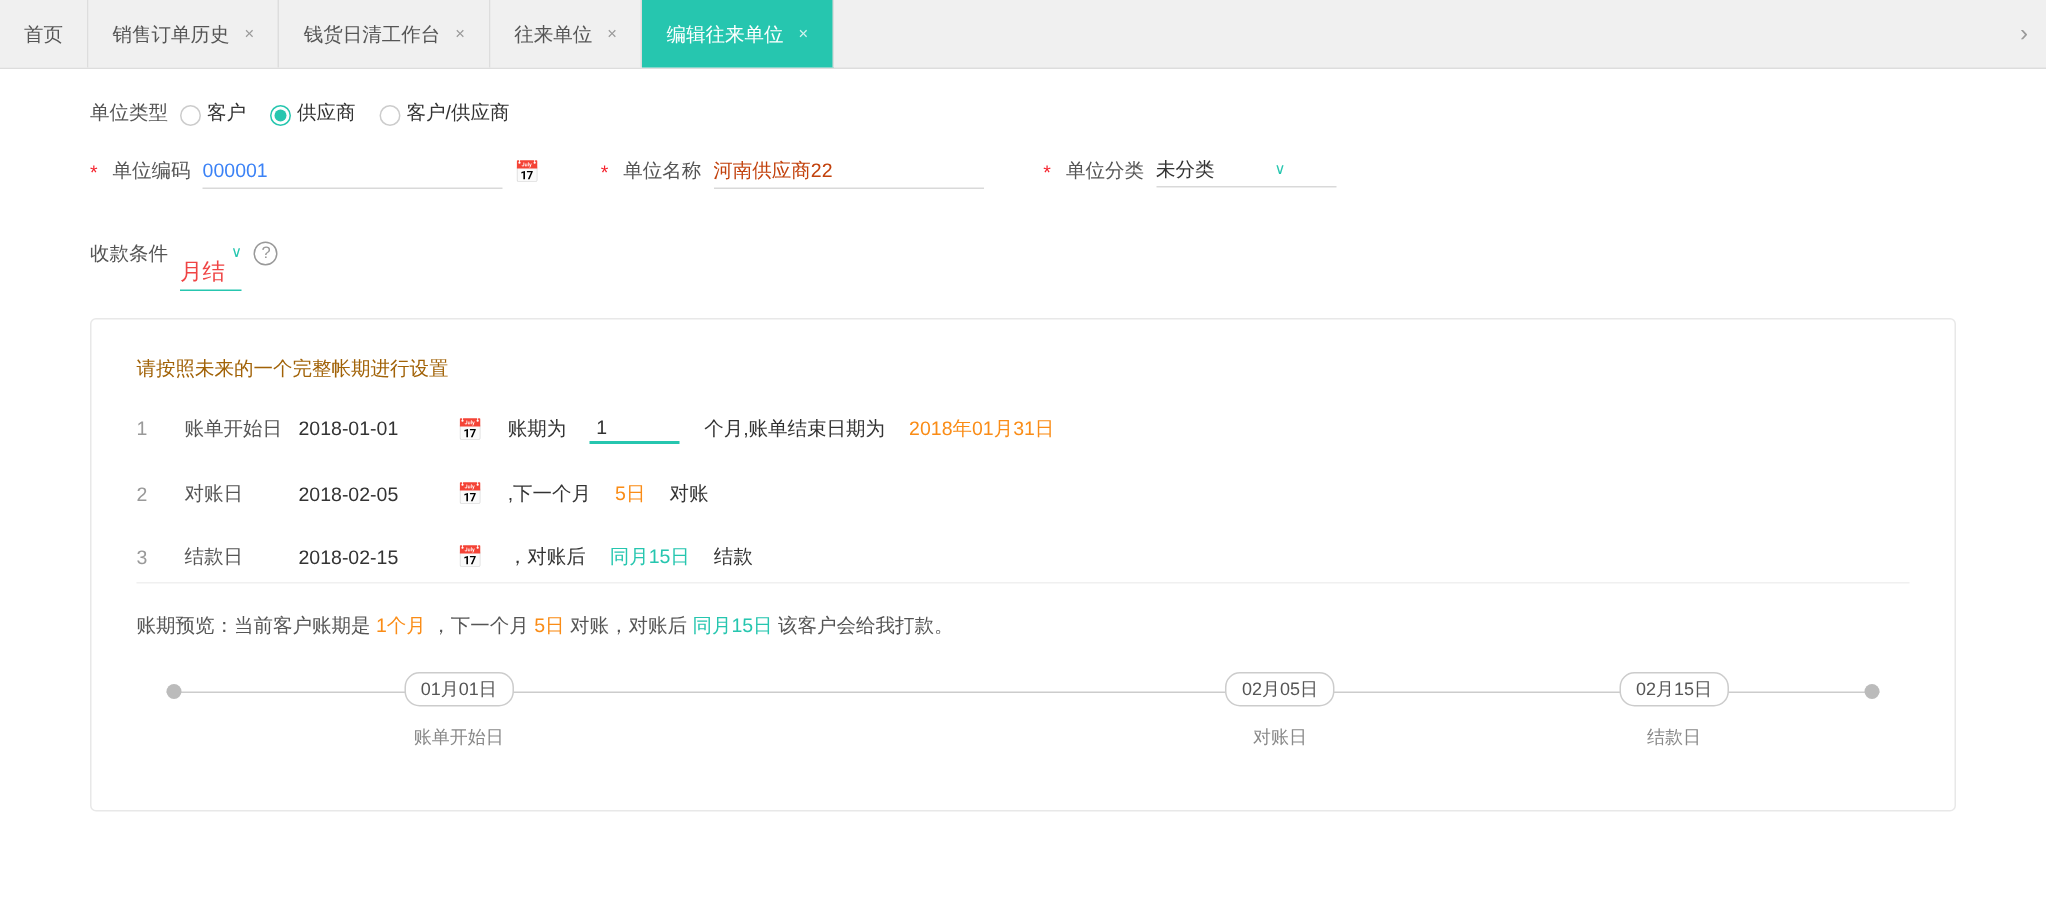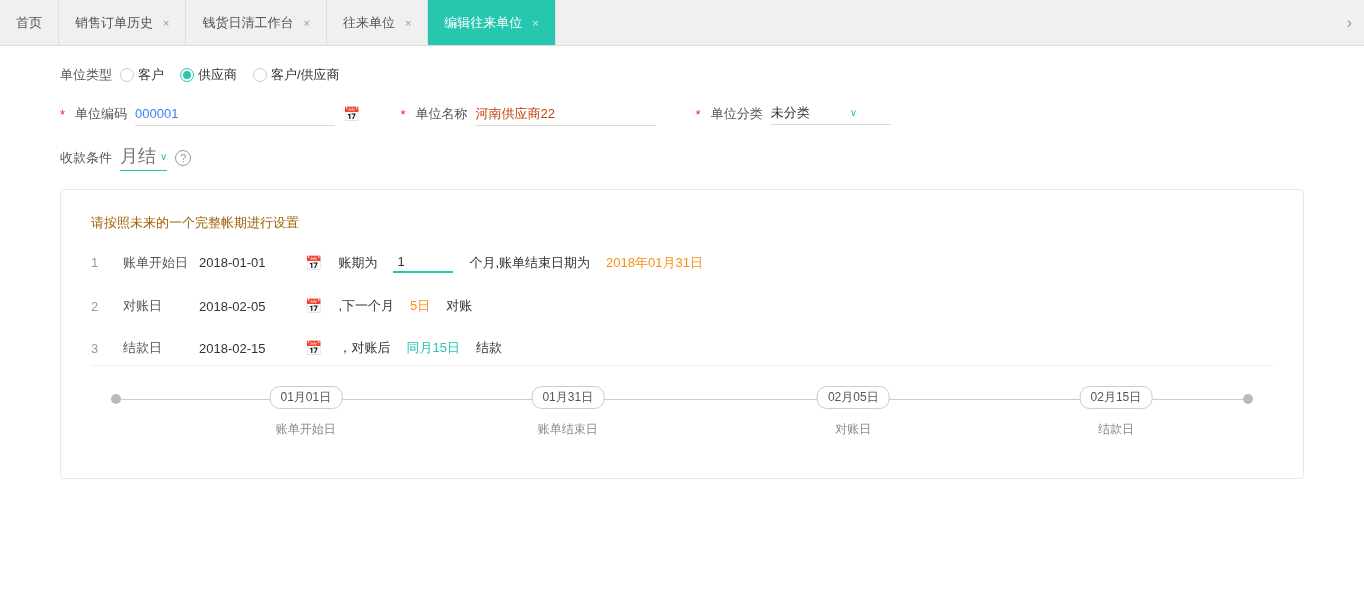--- a/index.html
+++ b/index.html
@@ -77,21 +77,21 @@
     }
 
     
     .radio-group {
       display: flex;
       align-items: center;
       gap: 16px;
     }
     .radio-item {
       display: flex;
-      align-items: center;
+      align-items: flex-end;
       gap: 4px;
       cursor: pointer;
     }
     .radio-circle {
       width: 14px;
       height: 14px;
       border-radius: 50%;
       border: 1px solid #ccc;
       background: #fff;
       display: flex;
@@ -124,22 +124,23 @@
 
     
     .select-wrap {
       display: flex;
       align-items: center;
       border-bottom: 1px solid #26c6af;
       gap: 4px;
       padding-bottom: 2px;
     }
     .select-value {
-      color: #737373;
-      font-size: 18px;
+      color: #ef4444;
+      font-size: 15px;
+      margin-top: 28px;
     }
     .chevron-icon {
       color: #26c6af;
       font-size: 10px;
     }
 
     
     .cat-select-wrap {
       display: flex;
       align-items: center;
@@ -361,39 +362,44 @@
       <span class="step-label">结款日</span>
       <span class="step-date">2018-02-15</span>
       <span class="cal-icon">📅</span>
       <span class="step-suffix">，对账后</span>
       <span class="text-teal">同月15日</span>
       <span class="step-suffix">结款</span>
     </div>
 
     <div class="divider-line"></div>
 
+    <div class="preview-section">
+      <span>账期预览：当前客户账期是</span>
+      <span class="text-orange">1个月</span>
+      <span>，下一个月</span>
+      <span class="text-orange">5日</span>
+      <span>对账，对账后</span>
+      <span class="text-teal">同月15日</span>
+      <span>该客户会给我打款。</span>
+    </div>
 
     <div class="timeline-wrap" style="margin-top:28px; padding: 0 20px;">
       <div style="position: relative; height: 60px;">
 
         <div style="position:absolute; top:5px; left:0; right:0; height:1px; background:#ccc;"></div>
 
         <div style="position:absolute; top:0; left:0; width:10px; height:10px; border-radius:50%; background:#bbb;"></div>
 
         <div style="position:absolute; top:0; right:0; width:10px; height:10px; border-radius:50%; background:#bbb;"></div>
 
         <div style="position:absolute; left:14%; transform:translateX(-50%); top:-8px; display:flex; flex-direction:column; align-items:center; gap:4px;margin-left:35px;">
           <div style="border:1px solid #ccc; border-radius:10px; padding:2px 10px; font-size:12px; color:#555; background:#fff; white-space:nowrap;">01月01日</div>
           <div style="font-size:12px; color:#888; margin-top:8px; white-space:nowrap;">账单开始日</div>
         </div>
 
-        <div style="position:absolute; left:40%; transform:translateX(-50%); top:-8px; display:flex; flex-direction:column; align-items:center; gap:4px;">
-          <div style="border:1px solid #ccc; border-radius:10px; padding:2px 10px; font-size:12px; color:#555; background:#fff; white-space:nowrap;">01月31日</div>
-          <div style="font-size:12px; color:#888; margin-top:8px; white-space:nowrap;">账单结束日</div>
-        </div>
 
         <div style="position:absolute; left:65%; transform:translateX(-50%); top:-8px; display:flex; flex-direction:column; align-items:center; gap:4px;">
           <div style="border:1px solid #ccc; border-radius:10px; padding:2px 10px; font-size:12px; color:#555; background:#fff; white-space:nowrap;">02月05日</div>
           <div style="font-size:12px; color:#888; margin-top:8px; white-space:nowrap;">对账日</div>
         </div>
 
         <div style="position:absolute; left:88%; transform:translateX(-50%); top:-8px; display:flex; flex-direction:column; align-items:center; gap:4px;">
           <div style="border:1px solid #ccc; border-radius:10px; padding:2px 10px; font-size:12px; color:#555; background:#fff; white-space:nowrap;">02月15日</div>
           <div style="font-size:12px; color:#888; margin-top:8px; white-space:nowrap;">结款日</div>
         </div>

